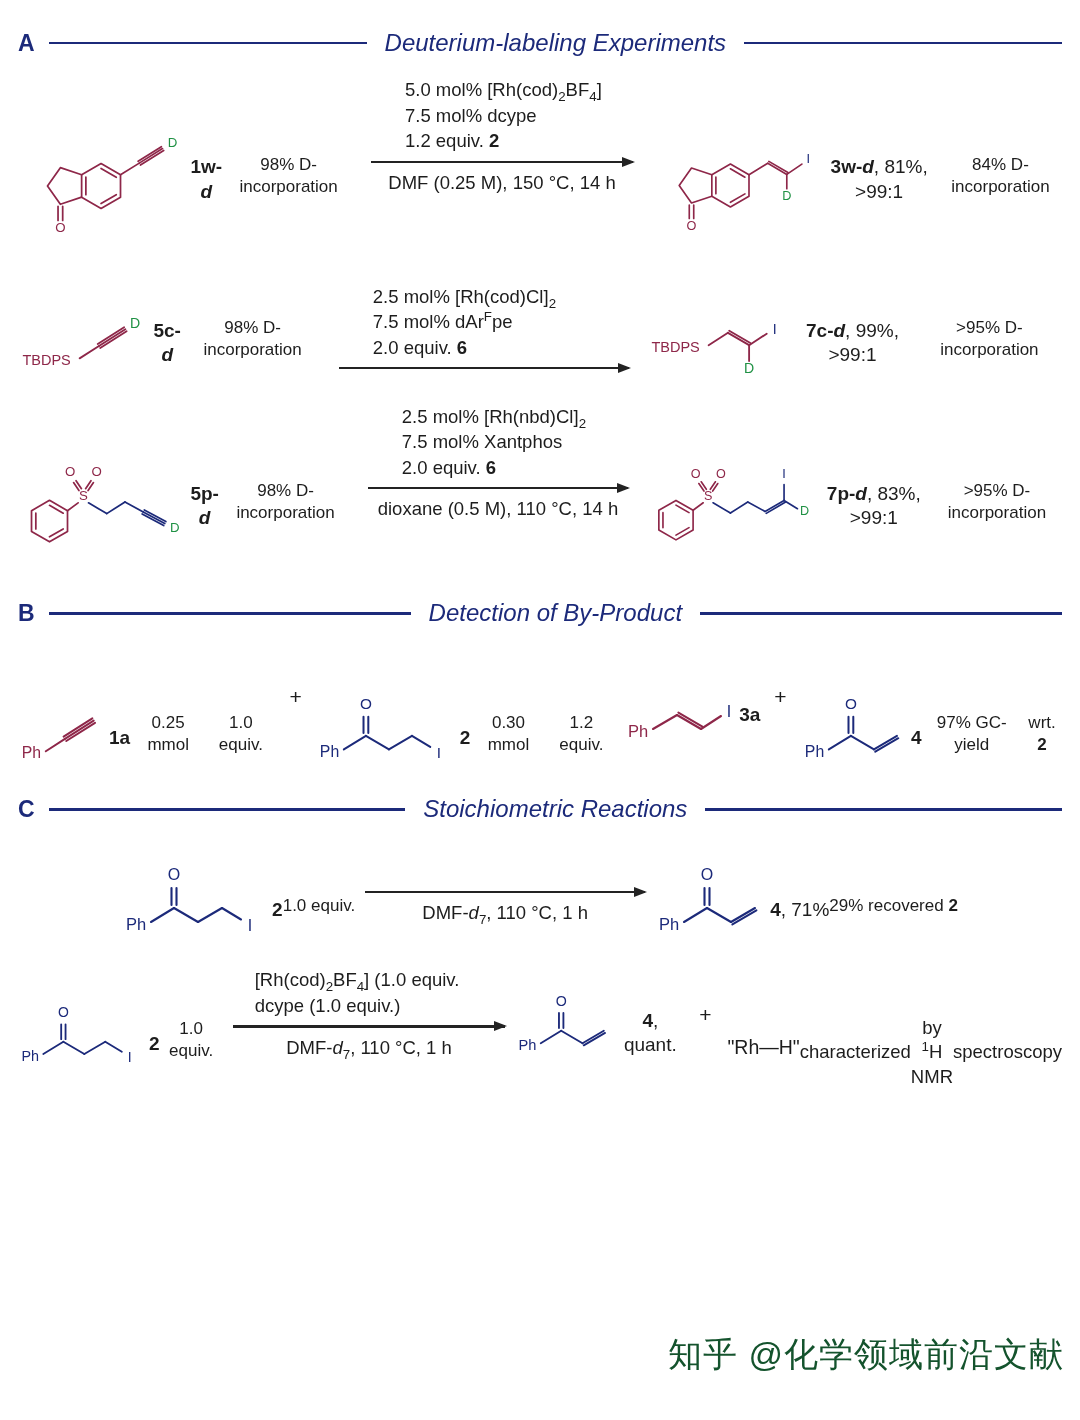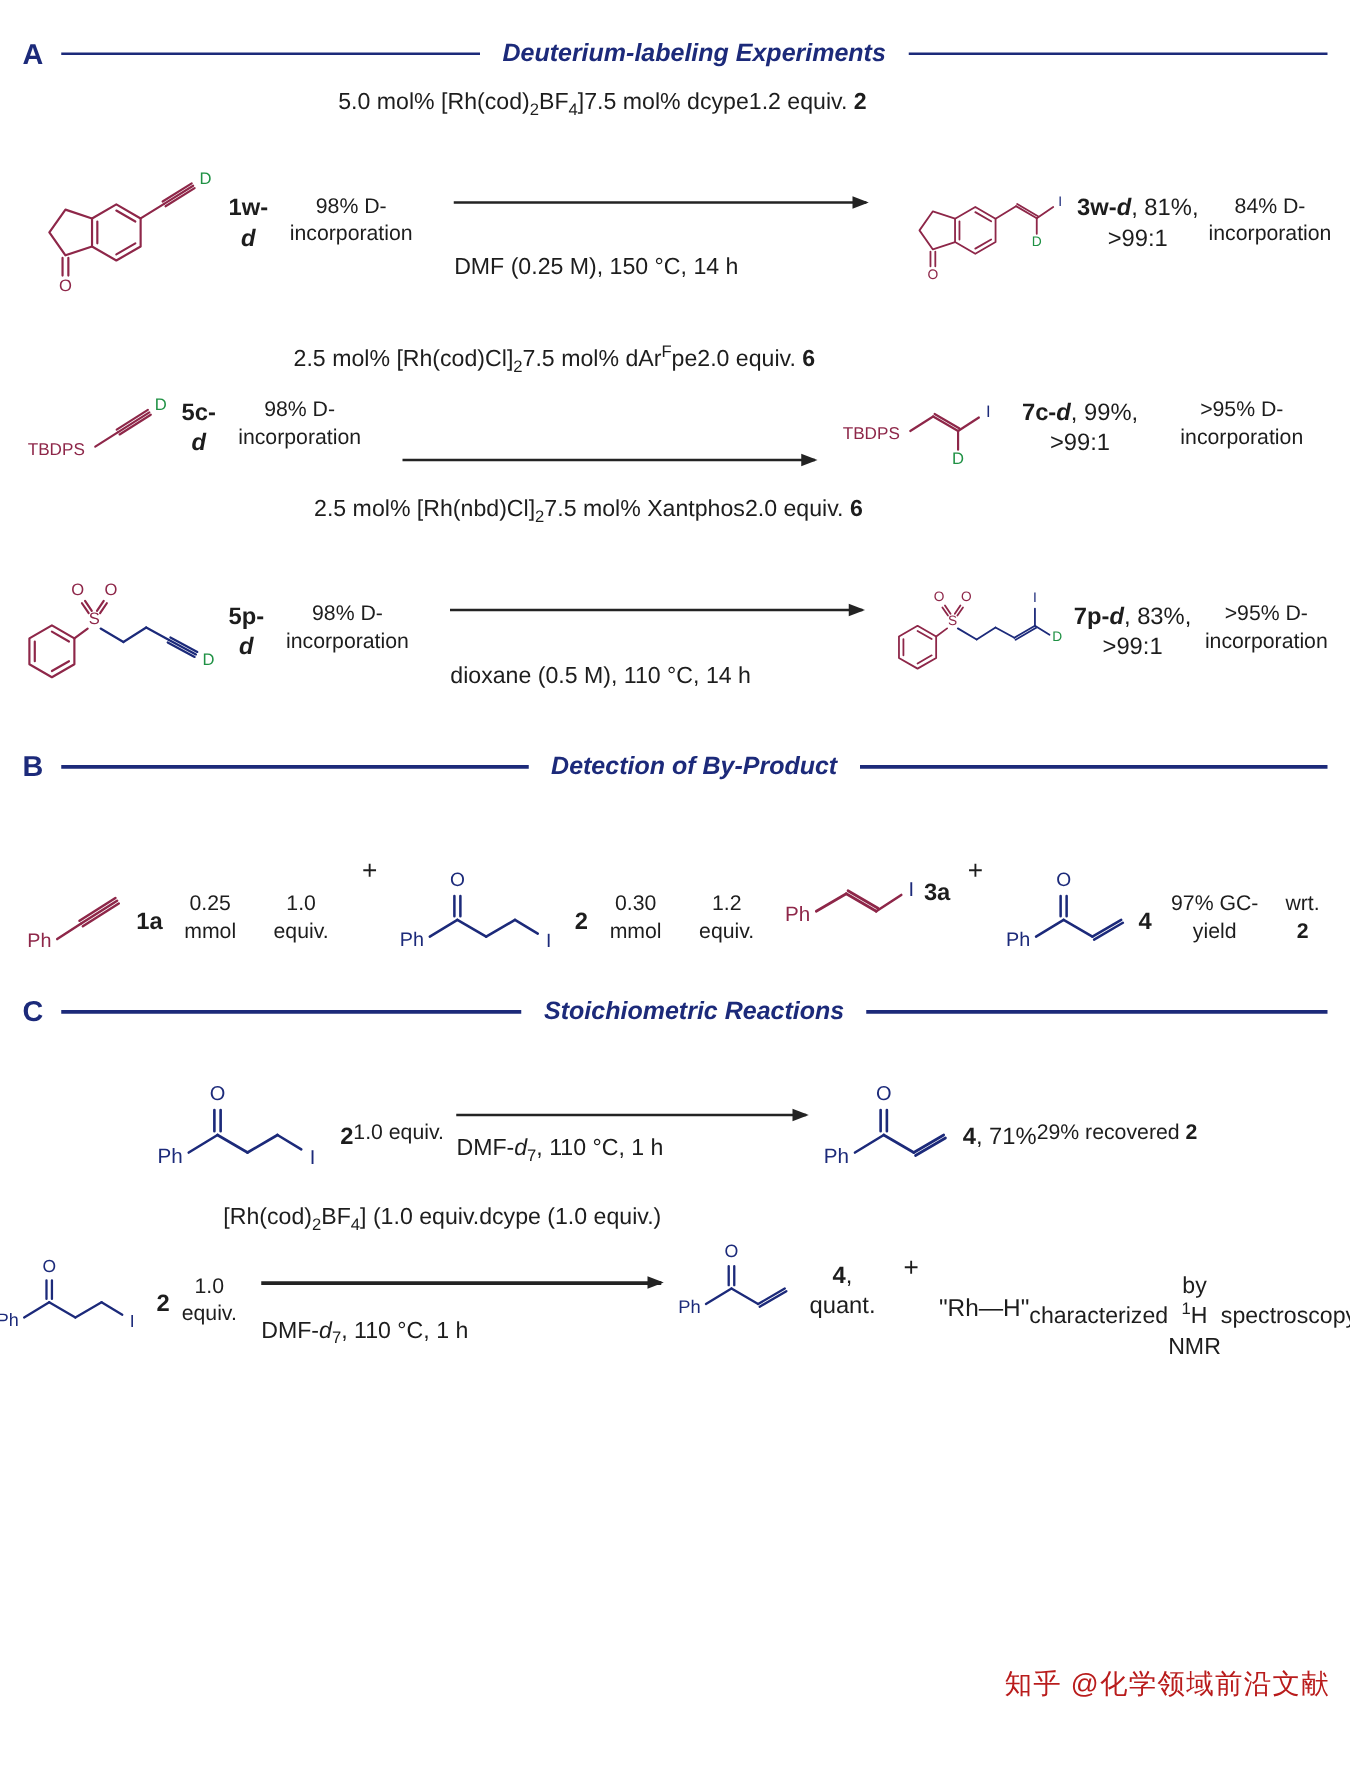--- a/index.html
+++ b/index.html
@@ -5,37 +5,37 @@
   *{margin:0;padding:0;box-sizing:border-box}
   html,body{background:#fff}
   body{width:1080px;height:1420px;position:relative;overflow:hidden;
        font-family:"Liberation Sans",sans-serif;color:#1d1d1d}
   .page{padding:12px 18px 0}
 
   
   .sec-head{display:flex;align-items:center;margin:16px 0 10px;height:30px}
   .sec-letter{font-size:23px;font-weight:700;color:var(--navy,#1c2a7a);margin-right:14px}
   .rule{flex:1;height:2.6px;background:var(--navy,#1c2a7a)}
-  .sec-title{font-size:20px;font-weight:700;font-style:italic;color:var(--navy,#1c2a7a);
+  .sec-title{font-size:24px;font-weight:400;font-style:italic;color:var(--navy,#1c2a7a);
              padding:0 18px;white-space:nowrap}
 
   
   .rxn-row{display:flex;align-items:center;justify-content:center}
   .gap18{column-gap:18px}.gap8{column-gap:8px}.gap10{column-gap:10px}
   .compound{display:flex;align-items:center;text-align:center}
   .pad1{padding-top:6px}.pad2{padding-top:28px}.pad3{padding-top:52px}
   .cmp-label{font-size:19px;margin-top:8px;line-height:1.3}
   .cmp-sub{font-size:17px;line-height:1.3}
   .plus{font-size:21px;padding:0 6px;transform:translateY(-11px)}
 
   
   .arrow-block{display:flex;flex-direction:column;align-items:center}
   .w330{width:330px}.w230{width:230px}.w280{width:280px}.w320{width:320px}
   .cond{font-size:18.5px;line-height:1.38;white-space:nowrap}
-  .cond-above,.cond-below{display:flex;flex-direction:row;width:100%;align-items:center}
+  .cond-above,.cond-below{display:flex;flex-direction:column;width:100%;align-items:center}
   .cond-above{justify-content:flex-end}
   .cond-below{justify-content:flex-start}
   .cond-above.left{align-items:flex-start;padding-left:34px}
   .cond-above.left2{align-items:flex-start;padding-left:22px}
   .ab86 .cond-above,.ab86 .cond-below{height:86px}
   .ab34 .cond-above,.ab34 .cond-below{height:34px}
   .ab58 .cond-above,.ab58 .cond-below{height:58px}
   .arrow{position:relative;height:2.2px;background:#232323;align-self:stretch;margin:7px 0}
   .arrow::after{content:"";position:absolute;right:-2px;top:50%;transform:translateY(-50%);
     border-left:13px solid #232323;border-top:5.5px solid transparent;border-bottom:5.5px solid transparent}
@@ -45,21 +45,21 @@
   .bond{fill:none;stroke-width:2.1;stroke-linecap:round;stroke-linejoin:round}
   .mar{stroke:var(--maroon,#8e2749)} .nav{stroke:var(--navy,#1c2a7a)}
   .fmar{fill:var(--maroon,#8e2749)} .fnav{fill:var(--navy,#1c2a7a)} .fgrn{fill:var(--green,#1f9144)}
   .atom{font-size:16px;text-anchor:middle}
   .atom-l{font-size:16.5px;text-anchor:start}
   sub,sup{font-size:72%;line-height:0}
 
   .rh-text{font-size:19.5px;margin-bottom:10px;white-space:nowrap}
   .rh-sub{font-size:18.5px;line-height:1.32}
 
-  .watermark{position:absolute;right:16px;top:1332px;font-size:22px;color:#b91c1c;
+  .watermark{position:absolute;right:16px;top:1332px;font-size:34px;color:#14532d;
              letter-spacing:1px;font-family:"Liberation Sans",sans-serif;z-index:5}
   .mb6{margin-bottom:6px}.mb10{margin-bottom:10px}.mb8{margin-bottom:8px}
 </style>
 </head>
 <body>
 
 <svg width="0" height="0" style="position:absolute" aria-hidden="true">
   <symbol id="sym-1wd" viewBox="0 0 205 152">
     <g class="bond mar">
       <path d="M100,61 123.4,74.5 123.4,101.5 100,115 76.6,101.5 76.6,74.5Z"></path>

